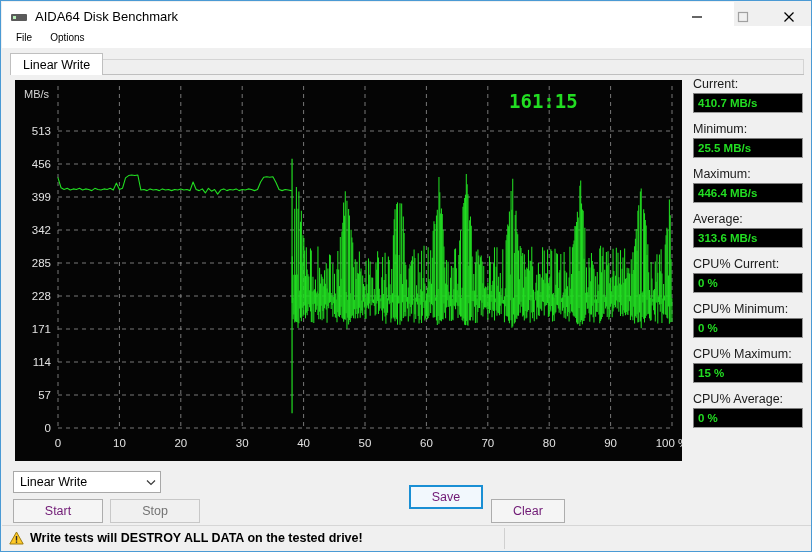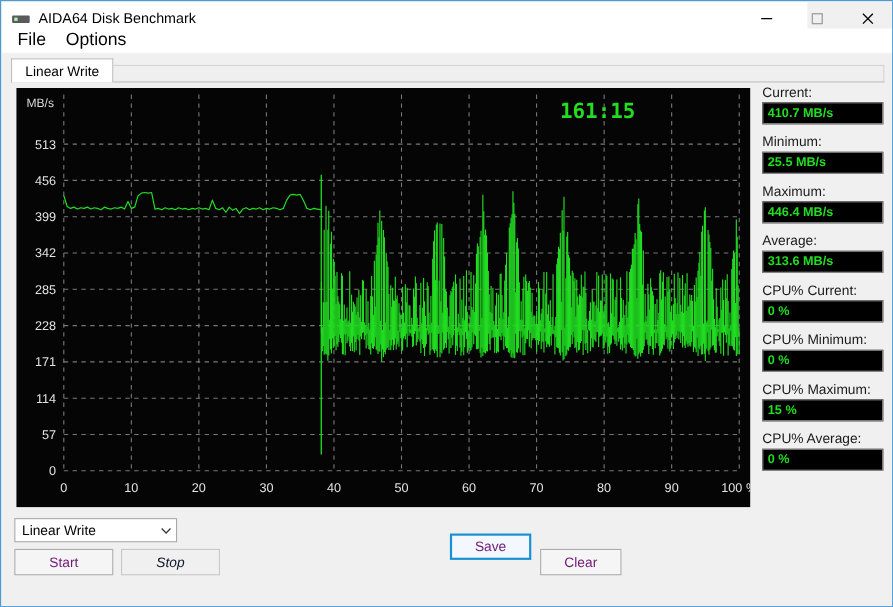--- a/index.html
+++ b/index.html
@@ -80,21 +80,21 @@
   #menubar {
     position: absolute;
     left: 1px; top: 25px;
     width: 810px;
     height: 22px;
     display: flex;
     align-items: center;
     background: #ffffff;
   }
   .menu-item {
-    font-size: 16px;
+    font-size: 10px;
     padding: 2px 8px;
     margin-left: 2px;
     color: #000000;
     white-space: nowrap;
     text-align: center;
   }
   .menu-item:first-child { margin-left: 6px; }
 
   
   #tabstrip {
@@ -235,21 +235,21 @@
     height: 24px;
     background: #f5f5f5;
     border: 1px solid #adadad;
     box-sizing: border-box;
     display: flex;
     align-items: center;
     justify-content: center;
     font-size: 12.5px;
     color: #701a75;
   }
-  .btn.disabled { color: #0f172a; background: #f0f0f0; border-color: #c8c8c8; font-style: italic; }
+  .btn.disabled { color: #737373; background: #f0f0f0; border-color: #c8c8c8; }
   .btn.default  { border: 2px solid #1a8fd4; background: #f2f8fd; }
   #btn-start { left: 12px;  top: 498px; width: 90px; }
   #btn-stop  { left: 109px; top: 498px; width: 90px; }
   #btn-save  { left: 408px; top: 484px; width: 74px; }
   #btn-clear { left: 490px; top: 498px; width: 74px; }
 
   
   #statusbar {
     position: absolute;
     left: 1px; bottom: 1px;
@@ -909,14 +909,25 @@
   <div class="btn disabled" id="btn-stop">
     <span>Stop</span>
   </div>
   <div class="btn default" id="btn-save">
     <span>Save</span>
   </div>
   <div class="btn" id="btn-clear">
     <span>Clear</span>
   </div>
 
+  <div id="statusbar">
+    <span id="status-warn-icon">
+      <svg width="15" height="14" viewBox="0 0 15 14">
+        <polygon points="7.5,1 14.2,13 0.8,13" fill="#ffc926" stroke="#9a7a10" stroke-width="1"></polygon>
+        <rect x="6.8" y="5" width="1.4" height="4.6" fill="#2b2b2b"></rect>
+        <rect x="6.8" y="10.4" width="1.4" height="1.4" fill="#2b2b2b"></rect>
+      </svg>
+    </span>
+    <span id="status-text">Write tests will DESTROY ALL DATA on the tested drive!</span>
+    <span id="status-sep"></span>
+  </div>
 
 </div>
 
 </body></html>

